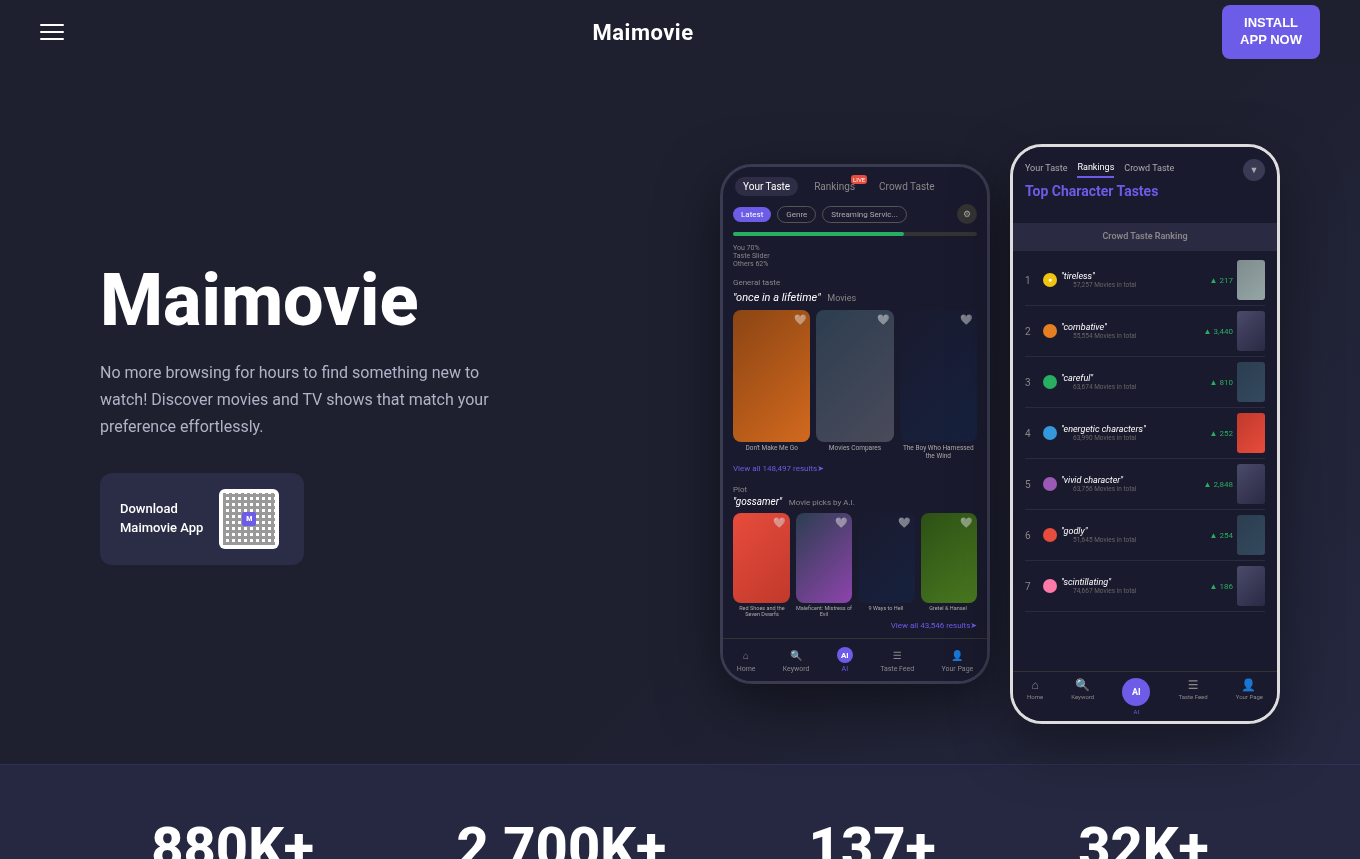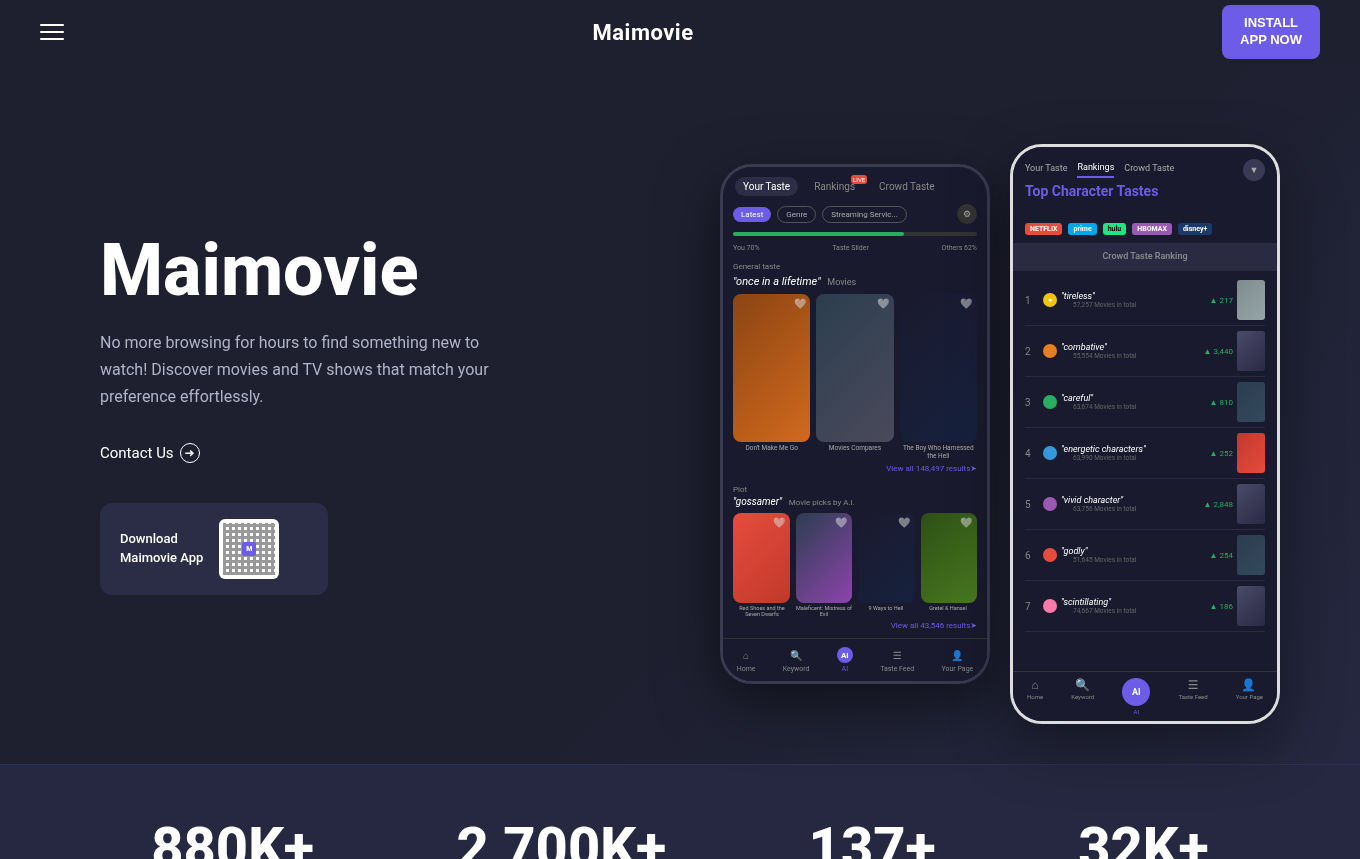--- a/index.html
+++ b/index.html
@@ -108,21 +108,21 @@
       justify-content: center;
       font-size: 12px;
     }
     .download-badge {
       background: #2a2d45;
       border-radius: 12px;
       padding: 16px 20px;
       display: flex;
       align-items: center;
       gap: 16px;
-      width: 228px;
+      width: 204px;
     }
     .download-badge-text {
       font-size: 13px;
       color: #fff;
       font-weight: 500;
       line-height: 1.4;
     }
     .qr-code {
       width: 60px;
       height: 60px;
@@ -282,24 +282,25 @@
       position: relative;
     }
     .p1-slider-fill {
       height: 100%;
       width: 70%;
       background: #27ae60;
       border-radius: 2px;
     }
     .p1-slider-labels {
       display: flex;
-      justify-content: space-between;
+      justify-content: flex-end;
       padding: 0 10px 8px;
       font-size: 7px;
       color: #888;
+      flex-direction: column;
     }
     .p1-section-label {
       font-size: 8px;
       color: #888;
       padding: 2px 10px;
     }
     .p1-taste-label {
       font-size: 11px;
       color: #fff;
       padding: 2px 10px 6px;
@@ -329,21 +330,20 @@
       font-weight: 600;
       text-align: center;
       padding: 4px;
     }
     .card-color-1 { background: linear-gradient(135deg, #8B4513, #D2691E); }
     .card-color-2 { background: linear-gradient(135deg, #2c3e50, #4a4a5a); }
     .card-color-3 { background: linear-gradient(135deg, #1a1a2e, #16213e); }
     .p1-view-all {
       display: flex;
       align-items: center;
-      justify-content: flex-end;
       padding: 4px 10px 8px;
       font-size: 8px;
       color: #6c5ce7;
     }
     .p1-plot-label {
       font-size: 8px;
       color: #888;
       padding: 4px 10px 2px;
     }
     .p1-plot-title {
@@ -622,24 +622,20 @@
   <button class="install-btn">
     <span>INSTALL</span><br>
     <span>APP NOW</span>
   </button>
 </nav>
 
 <section class="hero">
   <div class="hero-left">
     <h1 class="hero-title">Maimovie</h1>
     <p class="hero-desc">No more browsing for hours to find something new to watch! Discover movies and TV shows that match your preference effortlessly.</p>
-    <a class="contact-link" href="#">
-      <span>Contact Us</span>
-      <span class="arrow-icon">➜</span>
-    </a>
     <div class="download-badge">
       <div class="download-badge-text">Download<br>Maimovie App</div>
       <div class="qr-code">
         <div class="qr-inner">M</div>
       </div>
     </div>
   </div>
 
   <div class="hero-right">
     <div class="phone-container">
@@ -683,21 +679,21 @@
             </div>
             <div class="p1-movie-card">
               <div class="p1-movie-card-bg card-color-3" style="font-size:6px;">
                 <span class="p1-heart-icon">🤍</span>
               </div>
             </div>
           </div>
           <div style="display:flex;gap:6px;padding:2px 10px 0;">
             <div style="flex:1;text-align:center;font-size:6.5px;color:#aaa;">Don't Make Me Go</div>
             <div style="flex:1;text-align:center;font-size:6.5px;color:#aaa;">Movies Compares</div>
-            <div style="flex:1;text-align:center;font-size:6.5px;color:#aaa;">The Boy Who Harnessed the Hell</div>
+            <div style="flex:1;text-align:center;font-size:6.5px;color:#aaa;">The Boy Who Harnessed the Wind</div>
           </div>
           <div class="p1-view-all">
             <span>View all 148,497 results</span> ➤
           </div>
           <div class="p1-plot-label">Plot</div>
           <div class="p1-plot-title">
             <span>"gossamer"</span>
             <span style="font-style:normal;color:#888;font-size:8px;margin-left:4px;">Movie picks by A.I.</span>
           </div>
           <div class="p1-movies-row2">
@@ -761,27 +757,20 @@
           <div class="p2-tabs">
             <div class="p2-tab">Your Taste</div>
             <div class="p2-tab active">Rankings</div>
             <div class="p2-tab">Crowd Taste</div>
             <div class="p2-filter-icon">▼</div>
           </div>
           <div class="p2-section-title">
             <span>Top</span>
             <span style="color:#6c5ce7;">Character</span>
             <span>Tastes</span>
-          </div>
-          <div class="p2-streaming-row">
-            <div class="p2-streaming-chip">NETFLIX</div>
-            <div class="p2-streaming-chip prime">prime</div>
-            <div class="p2-streaming-chip hulu">hulu</div>
-            <div class="p2-streaming-chip hbo">HBOMAX</div>
-            <div class="p2-streaming-chip disney">disney+</div>
           </div>
           <div class="p2-crowd-header">
             <div class="p2-ranking-header">Crowd Taste Ranking</div>
           </div>
           <div class="p2-ranking-list">
 
             <div class="p2-rank-item">
               <span class="p2-rank-num">1</span>
               <div class="p2-rank-dot dot-yellow">
                 <span style="font-size:7px;">●</span>

